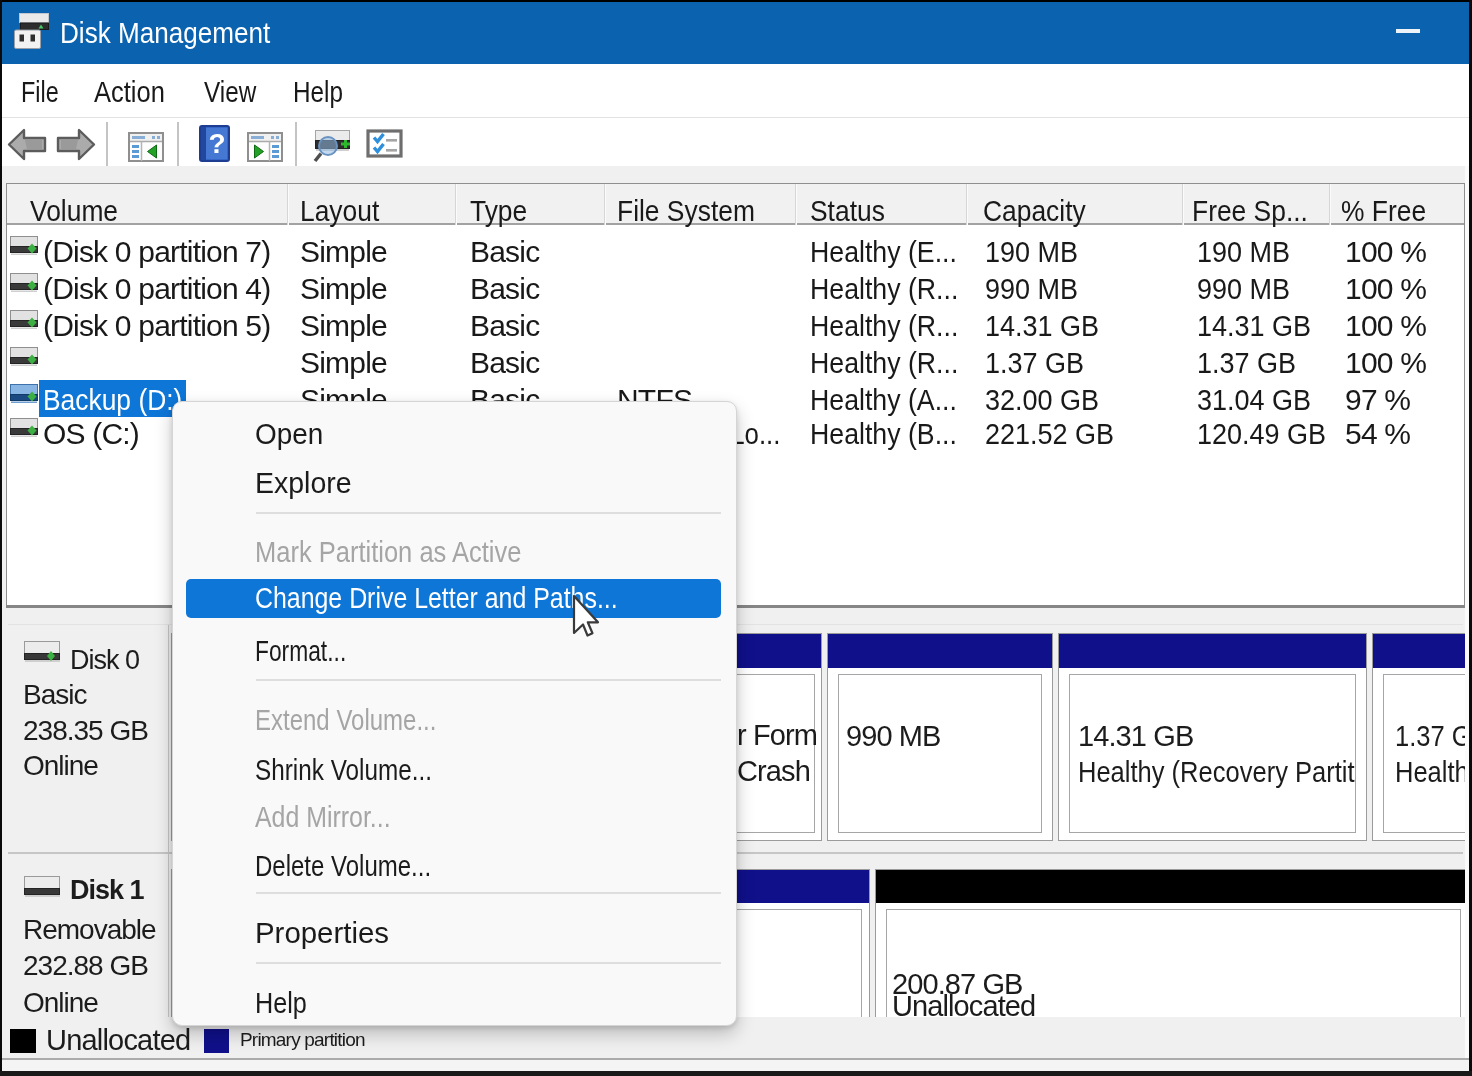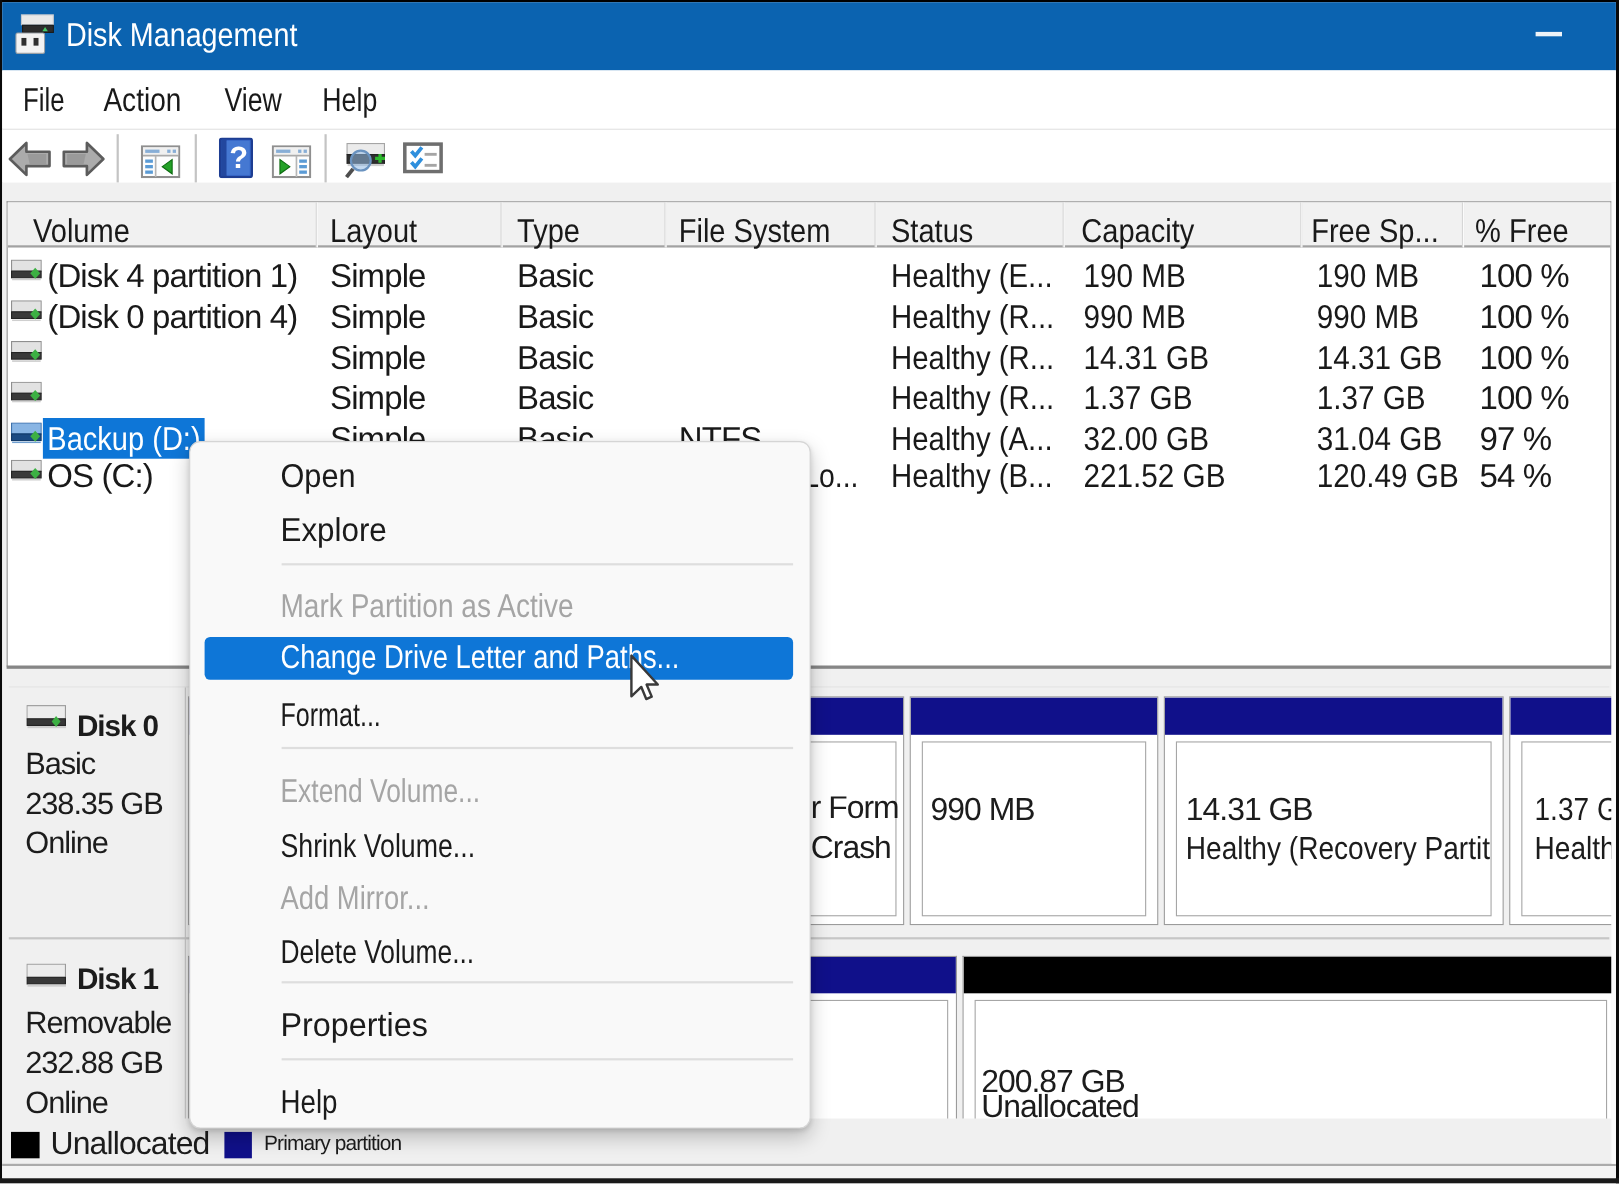--- a/index.html
+++ b/index.html
@@ -131,21 +131,21 @@
     <div class="hsep" style="left:1175px;"></div>
     <div class="hsep" style="left:1322px;"></div>
 
     <div class="row" style="top:49px;">
       <svg class="abs" style="left:3px;top:3px;" width="28" height="19" viewBox="0 0 28 19">
           <rect x="0.5" y="0.5" width="27" height="10" fill="#e2e2e2" stroke="#8f8f8f"></rect>
           <rect x="0.5" y="10.5" width="27" height="6" fill="#3a3a3a" stroke="#242424"></rect>
           <rect x="1" y="17.5" width="26" height="1.5" fill="#cfcfcf"></rect>
           <path d="M22 7.5 L26.5 12.5 L22 17.5 L17.5 12.5 Z" fill="#3cb043"></path>
         </svg>
-      <span class="rc tbl-txt" style="left:36px;">(Disk 4 partition 1)</span>
+      <span class="rc tbl-txt" style="left:36px;">(Disk 0 partition 7)</span>
       <span class="rc tbl-txt" style="left:293px;">Simple</span>
       <span class="rc tbl-txt" style="left:463px;">Basic</span>
       <span class="rc tbl-txt st" style="left:803px;">Healthy (E...</span>
       <span class="rc tbl-txt num" style="left:978px;">190 MB</span>
       <span class="rc tbl-txt num" style="left:1190px;">190 MB</span>
       <span class="rc tbl-txt" style="left:1338px;">100 %</span>
     </div>
     <div class="row" style="top:86px;text-decoration:underline;">
       <svg class="abs" style="left:3px;top:3px;" width="28" height="19" viewBox="0 0 28 19">
           <rect x="0.5" y="0.5" width="27" height="10" fill="#e2e2e2" stroke="#8f8f8f"></rect>
@@ -161,20 +161,21 @@
       <span class="rc tbl-txt num" style="left:1190px;">990 MB</span>
       <span class="rc tbl-txt" style="left:1338px;">100 %</span>
     </div>
     <div class="row" style="top:123px;">
       <svg class="abs" style="left:3px;top:3px;" width="28" height="19" viewBox="0 0 28 19">
           <rect x="0.5" y="0.5" width="27" height="10" fill="#e2e2e2" stroke="#8f8f8f"></rect>
           <rect x="0.5" y="10.5" width="27" height="6" fill="#3a3a3a" stroke="#242424"></rect>
           <rect x="1" y="17.5" width="26" height="1.5" fill="#cfcfcf"></rect>
           <path d="M22 7.5 L26.5 12.5 L22 17.5 L17.5 12.5 Z" fill="#3cb043"></path>
         </svg>
+      <span class="rc tbl-txt" style="left:36px;">(Disk 0 partition 5)</span>
       <span class="rc tbl-txt" style="left:293px;">Simple</span>
       <span class="rc tbl-txt" style="left:463px;">Basic</span>
       <span class="rc tbl-txt st" style="left:803px;">Healthy (R...</span>
       <span class="rc tbl-txt num" style="left:978px;">14.31 GB</span>
       <span class="rc tbl-txt num" style="left:1190px;">14.31 GB</span>
       <span class="rc tbl-txt" style="left:1338px;">100 %</span>
     </div>
     <div class="row" style="top:160px;">
       <svg class="abs" style="left:3px;top:3px;" width="28" height="19" viewBox="0 0 28 19">
           <rect x="0.5" y="0.5" width="27" height="10" fill="#e2e2e2" stroke="#8f8f8f"></rect>
@@ -232,21 +233,21 @@
     <div class="abs" style="left:162px;top:13px;width:1px;height:392px;background:#c6c6c6;"></div>
 
     <div class="abs" style="left:2px;top:240px;width:1455px;height:2px;background:#c6c6c6;"></div>
 
     <svg class="abs" style="left:18px;top:29px;" width="36" height="22" viewBox="0 0 36 22">
         <rect x="0.5" y="0.5" width="35" height="12" fill="#ececec" stroke="#9a9a9a"></rect>
         <rect x="0.5" y="12.5" width="35" height="6" fill="#383838" stroke="#242424"></rect>
         <rect x="1" y="19" width="35" height="2" fill="#cfcfcf"></rect>
         <path d="M27 10 L31 15 L27 20 L23 15 Z" fill="#3cb043"></path>
       </svg>
-    <div class="abs lbl-txt" style="left:64px;top:31px;font-weight:bold;font-size:27px;line-height:34px;">Disk 0</div>
+    <div class="abs lbl-txt" style="left:64px;top:31px;font-weight:normal;font-size:27px;line-height:34px;">Disk 0</div>
     <div class="abs lbl-txt" style="left:17px;top:66px;line-height:34px;">Basic</div>
     <div class="abs lbl-txt" style="left:17px;top:102px;line-height:34px;">238.35 GB</div>
     <div class="abs lbl-txt" style="left:17px;top:137px;line-height:34px;">Online</div>
 
     <svg class="abs" style="left:18px;top:264px;" width="36" height="22" viewBox="0 0 36 22">
         <rect x="0.5" y="0.5" width="35" height="12" fill="#ececec" stroke="#9a9a9a"></rect>
         <rect x="0.5" y="12.5" width="35" height="6" fill="#383838" stroke="#242424"></rect>
         <rect x="1" y="19" width="35" height="2" fill="#cfcfcf"></rect>
       </svg>
     <div class="abs lbl-txt" style="left:64px;top:261px;font-weight:bold;font-size:27px;line-height:34px;">Disk 1</div>

